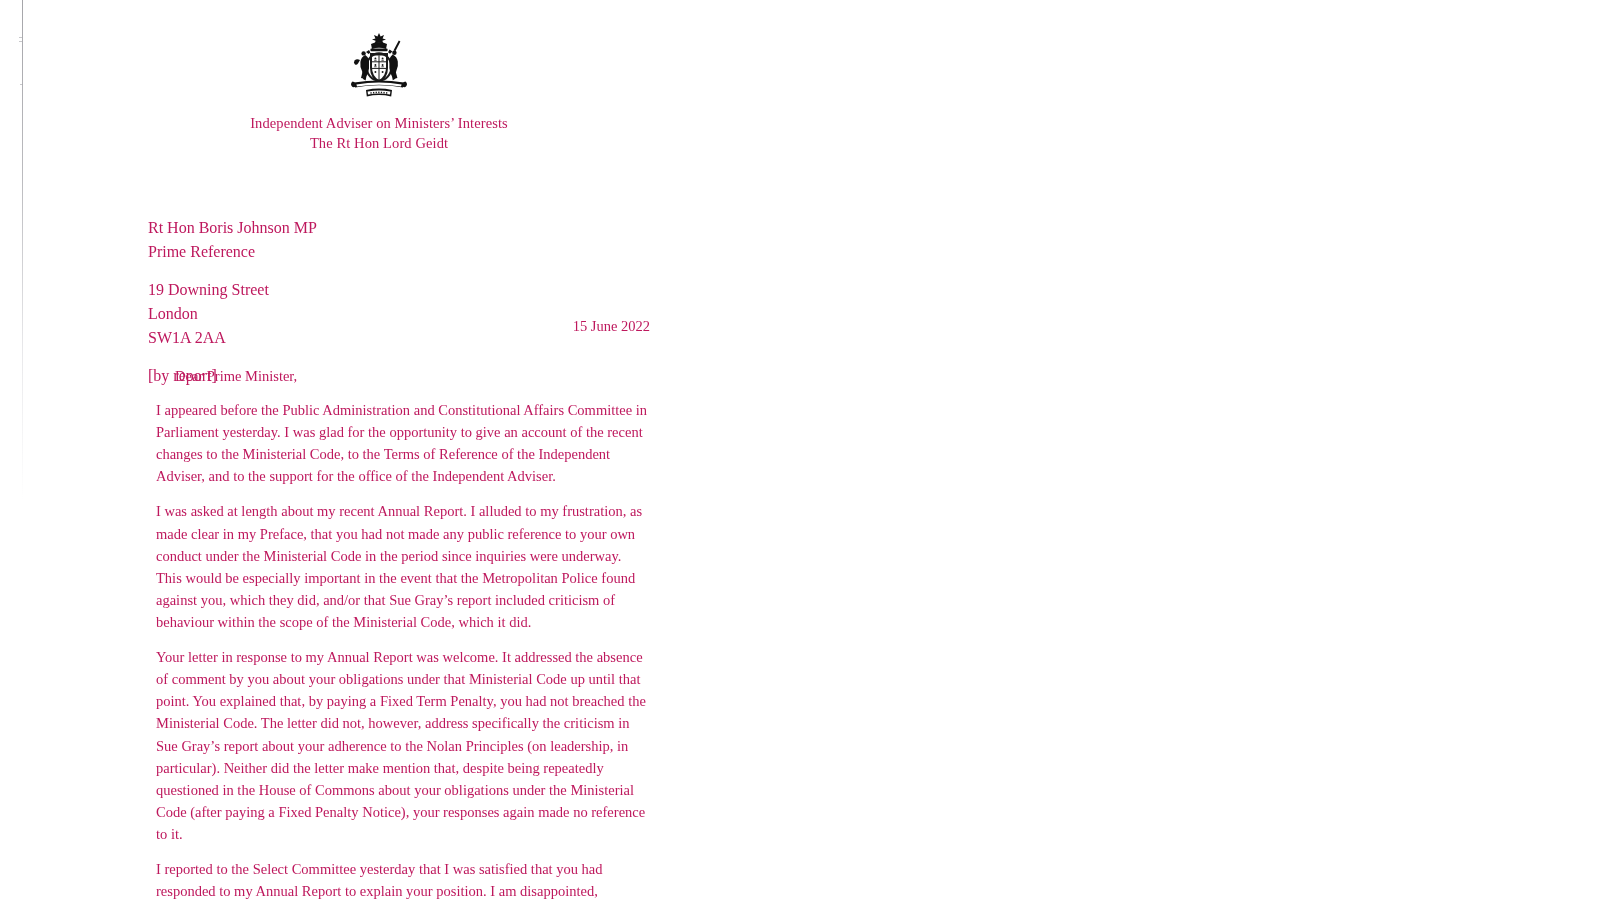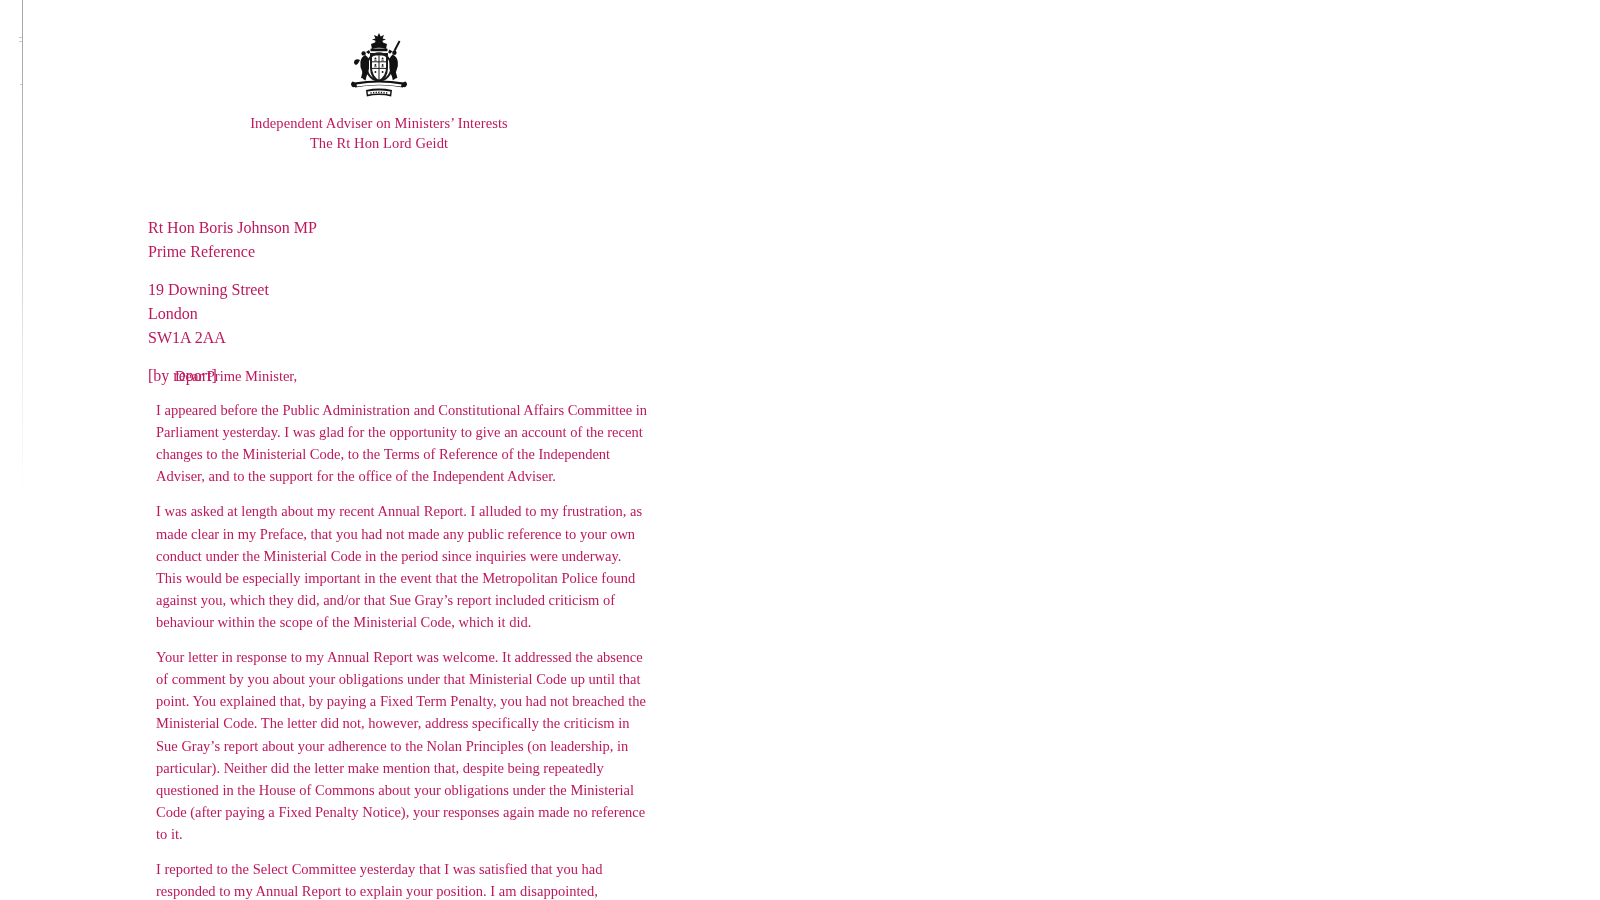--- a/index.html
+++ b/index.html
@@ -207,20 +207,21 @@
       <div>Rt Hon Boris Johnson MP</div>
       <div>Prime Reference</div>
       <div class="gap"></div>
       <div>19 Downing Street</div>
       <div>London</div>
       <div>SW1A 2AA</div>
       <div class="gap"></div>
       <div>[by report]</div>
     </div>
 
+    <div class="date-line">15 June 2022</div>
 
     <div class="salutation">Dear Prime Minister,</div>
 
     <div class="body-left">
       <p>I appeared before the Public Administration and Constitutional Affairs Committee in Parliament yesterday. I was glad for the opportunity to give an account of the recent changes to the Ministerial Code, to the Terms of Reference of the Independent Adviser, and to the support for the office of the Independent Adviser.</p>
       <p>I was asked at length about my recent Annual Report. I alluded to my frustration, as made clear in my Preface, that you had not made any public reference to your own conduct under the Ministerial Code in the period since inquiries were underway. This would be especially important in the event that the Metropolitan Police found against you, which they did, and/or that Sue Gray’s report included criticism of behaviour within the scope of the Ministerial Code, which it did.</p>
       <p>Your letter in response to my Annual Report was welcome. It addressed the absence of comment by you about your obligations under that Ministerial Code up until that point. You explained that, by paying a Fixed Term Penalty, you had not breached the Ministerial Code. The letter did not, however, address specifically the criticism in Sue Gray’s report about your adherence to the Nolan Principles (on leadership, in particular). Neither did the letter make mention that, despite being repeatedly questioned in the House of Commons about your obligations under the Ministerial Code (after paying a Fixed Penalty Notice), your responses again made no reference to it.</p>
       <p>I reported to the Select Committee yesterday that I was satisfied that you had responded to my Annual Report to explain your position. I am disappointed, however, that the account you gave was not fuller, as noted above. Moreover, I regret the reference to ‘miscommunication’ between our offices, with the implication that I was somehow responsible for you not being fully aware of my concerns. These inconsistencies and deficiencies notwithstanding, I believed that it was possible to continue credibly as Independent Adviser, albeit by a very small margin.</p>
 
     </div>

